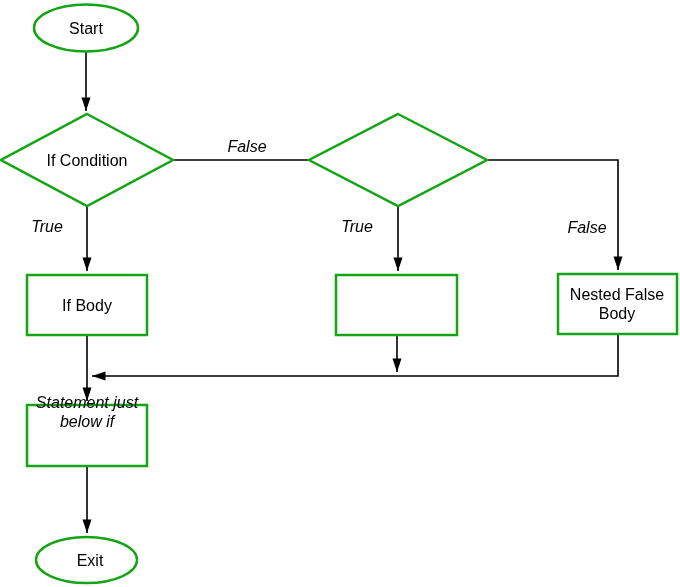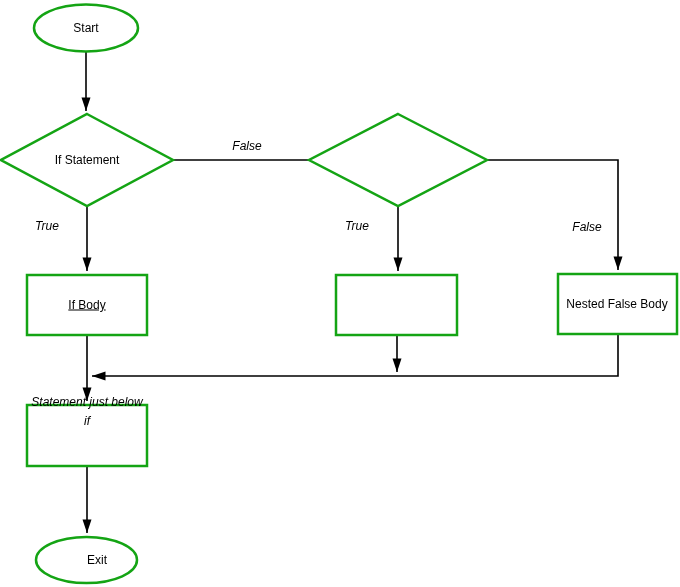--- a/index.html
+++ b/index.html
@@ -20,21 +20,21 @@
   .edge {
     fill: none;
     stroke: var(--edge-color, #000000);
     stroke-width: 1.6;
   }
   .arrowhead { fill: var(--edge-color, #000000); }
   .nlabel, .elabel {
     position: absolute;
     transform: translate(-50%, -50%);
     color: var(--text-color, #000000);
-    font-size: 12px;
+    font-size: 16px;
     line-height: 19px;
   }
   .nlabel { text-align: center; }
   .elabel { white-space: nowrap; font-style: italic; }
 </style>
 </head>
 <body>
 
 <div class="stage">
 
@@ -59,24 +59,24 @@
     <polygon class="shape" points="87,114 173,160 87,206 1,160"></polygon>
     <polygon class="shape" points="398,114 487,160 398,206 309,160"></polygon>
     <rect class="shape" x="27" y="275" width="120" height="60"></rect>
     <rect class="shape" x="336" y="275" width="121" height="60"></rect>
     <rect class="shape" x="558" y="274" width="119" height="60"></rect>
     <rect class="shape" x="27" y="405" width="120" height="61"></rect>
     <ellipse class="shape" cx="86.5" cy="560" rx="50.5" ry="23"></ellipse>
   </svg>
 
   <div class="nlabel" style="left:86px; top:28px;">Start</div>
-  <div class="nlabel" style="left:87px; top:160px; width:120px;">If Statement</div>
-  <div class="nlabel" style="left:87px; top:305px; width:110px;text-decoration:underline;">If Body</div>
+  <div class="nlabel" style="left:87px; top:160px; width:120px;">If Condition</div>
+  <div class="nlabel" style="left:87px; top:305px; width:110px;">If Body</div>
   <div class="nlabel" style="left:617px; top:304px; width:104px;">Nested False Body</div>
   <div class="nlabel" style="left:87px; top:412px; width:112px;font-style:italic;">Statement just below if</div>
-  <div class="nlabel" style="left:97px; top:560px;">Exit</div>
+  <div class="nlabel" style="left:90px; top:560px;">Exit</div>
 
   <div class="elabel" style="left:247px; top:146px;">False</div>
   <div class="elabel" style="left:47px; top:226px;">True</div>
   <div class="elabel" style="left:357px; top:226px;">True</div>
   <div class="elabel" style="left:587px; top:227px;">False</div>
 
 </div>
 
 </body></html>

